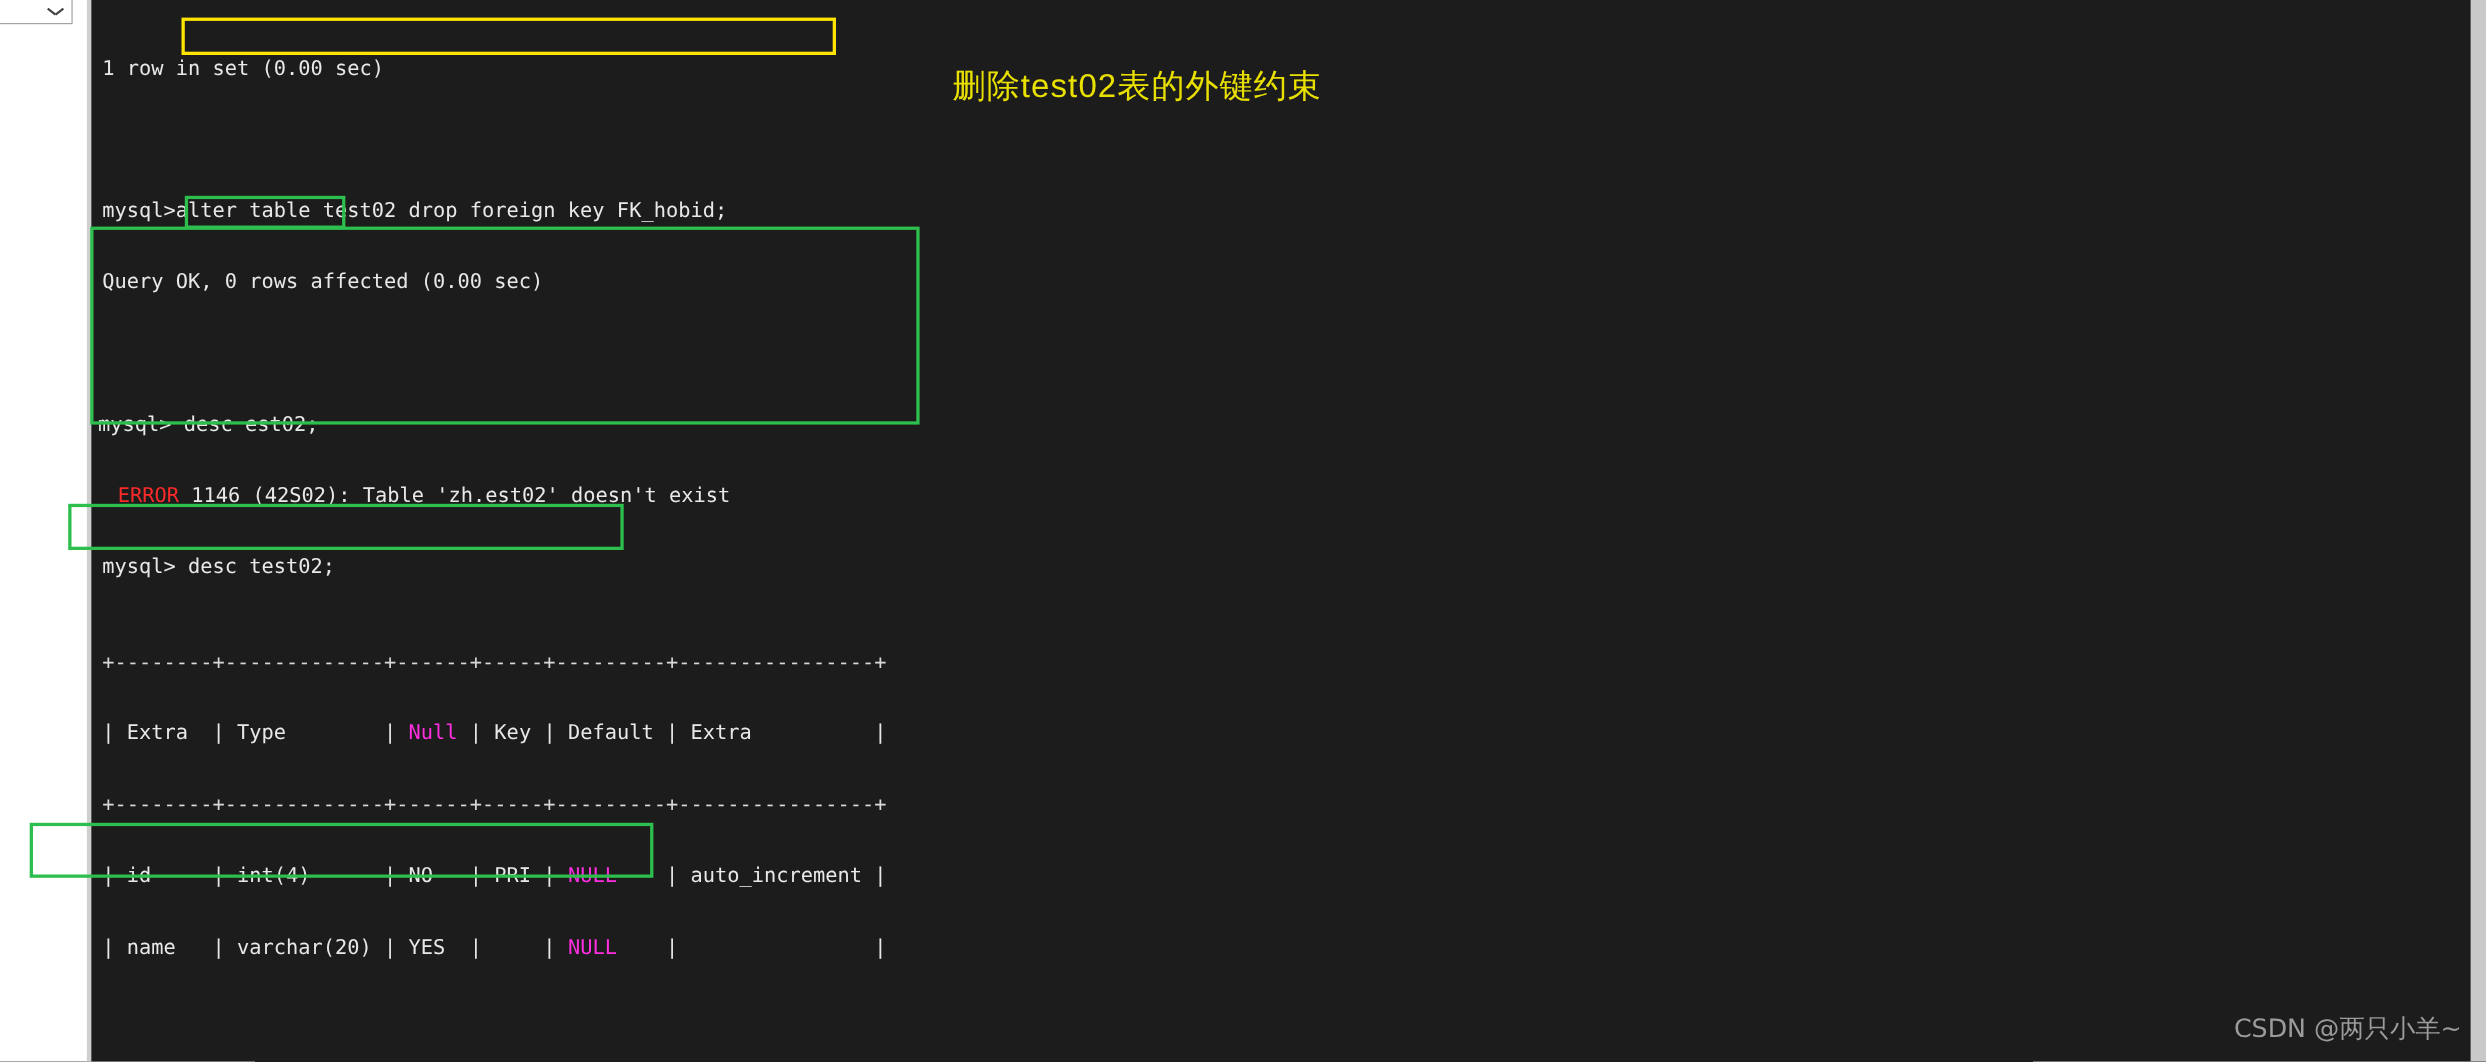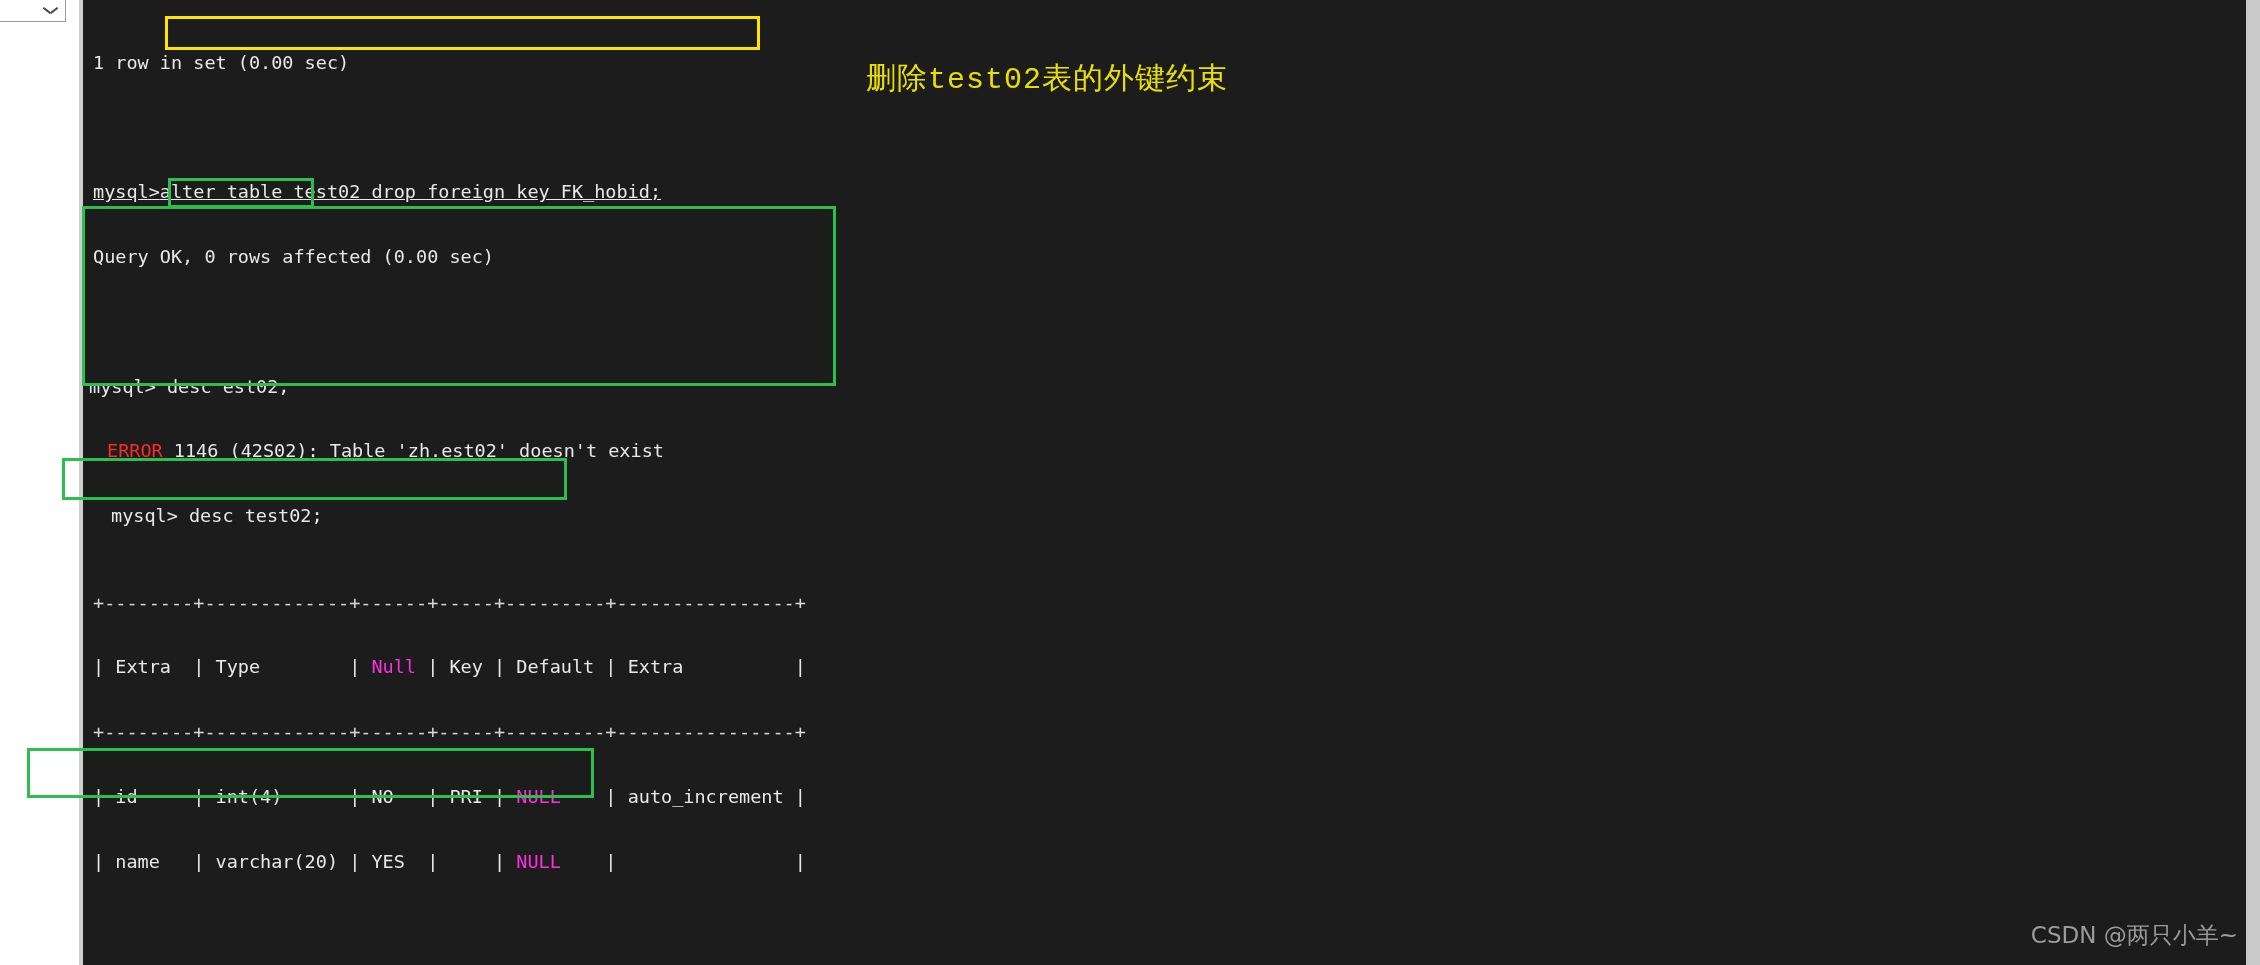--- a/index.html
+++ b/index.html
@@ -55,21 +55,21 @@
 
   
   .box{position:absolute;box-sizing:border-box;pointer-events:none;}
   .box-yellow{border:3px solid #ffe400;}
   .box-green{border:3px solid #2dbe4e;}
 
   
   .annot{
     position:absolute;
     color:#e9e000;
-    font-family:Liberation Mono, monospace;
+    font-family:Liberation Sans, sans-serif;
     font-size:30px;
     letter-spacing:1px;
     white-space:pre;
   }
 
   
   .watermark{
     position:absolute;right:22px;bottom:14px;
     color:#9b9b9b;
     font-family:"DejaVu Sans","Liberation Sans",sans-serif;
@@ -90,26 +90,26 @@
       <span class="chev"></span>
     </div>
   </div>
   <div class="scroll-rail"></div>
 
   <div class="term">
     <div class="term-inner">
 
       <div class="line" style="margin-top:-13px;padding-left:10px;"><span class="c-white">1 row in set (0.00 sec)</span></div>
       <div class="line"></div>
-      <div class="line" style="padding-left:10px;text-decoration:underline;"><span class="c-white">mysql&gt;</span><span class="c-white">alter table test02 drop foreign key FK_hobid;</span></div>
+      <div class="line" style="padding-left:10px;"><span class="c-white">mysql&gt;</span><span class="c-white">alter table test02 drop foreign key FK_hobid;</span></div>
       <div class="line" style="padding-left:10px;"><span class="c-white">Query OK, 0 rows affected (0.00 sec)</span></div>
       <div class="line"></div>
       <div class="line" style="padding-left:6px;"><span class="c-white">mysql&gt; desc est02;</span></div>
       <div class="line" style="padding-left:24px;"><span class="c-red">ERROR</span><span class="c-white"> 1146 (42S02): Table 'zh.est02' doesn't exist</span></div>
-      <div class="line" style="padding-left:28px;"><span class="c-white">mysql&gt;</span><span class="c-white"> desc test02;</span></div>
+      <div class="line" style="padding-left:10px;"><span class="c-white">mysql&gt;</span><span class="c-white"> desc test02;</span></div>
 
       <div class="line" style="padding-left:10px;"><span class="c-dash">+--------+-------------+------+-----+---------+----------------+</span></div>
       <div class="line" style="padding-left:10px;"><span class="c-white">| Extra  | Type        | </span><span class="c-magenta">Null</span><span class="c-white"> | Key | Default | Extra          |</span></div>
       <div class="line" style="padding-left:10px;"><span class="c-dash">+--------+-------------+------+-----+---------+----------------+</span></div>
       <div class="line" style="padding-left:10px;"><span class="c-white">| id     | int(4)      | NO   | PRI | </span><span class="c-magenta">NULL</span><span class="c-white">    | auto_increment |</span></div>
       <div class="line" style="padding-left:10px;"><span class="c-white">| name   | varchar(20) | YES  |     | </span><span class="c-magenta">NULL</span><span class="c-white">    |                |</span></div>
       
       
       
       

